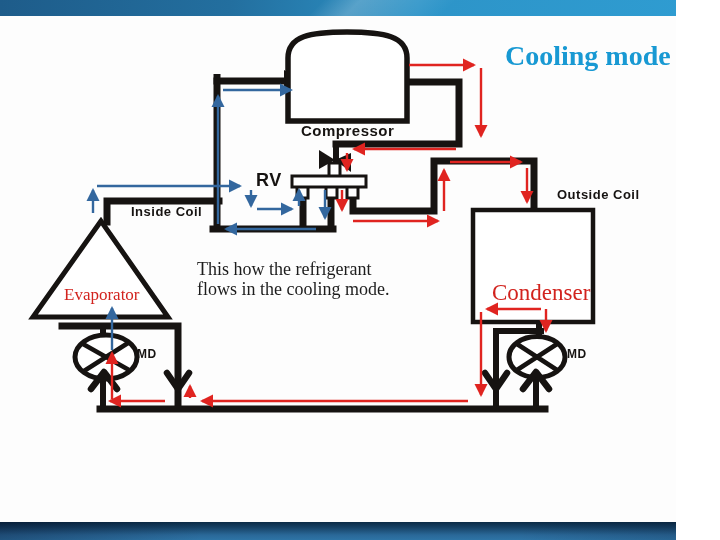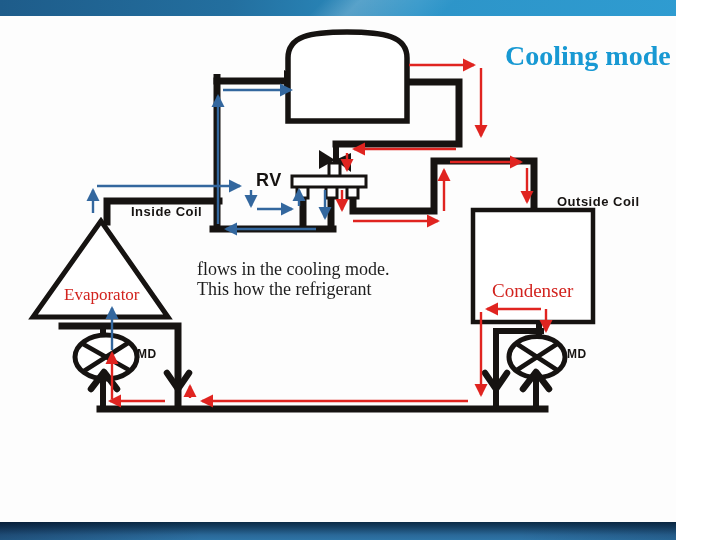--- a/index.html
+++ b/index.html
@@ -134,26 +134,27 @@
       <path class="hotline" marker-end="url(#mh)" d="M481,312 L481,395"></path>
       <path class="hotline" marker-end="url(#mh)" d="M468,401 L202,401"></path>
       <path class="hotline" marker-end="url(#mh)" d="M190,398 L190,386"></path>
       <path class="hotline" marker-end="url(#mh)" d="M165,401 L110,401"></path>
       <path class="hotline" marker-end="url(#mh)" d="M112,399 L112,353"></path>
     </g>
   </svg>
 
   <div class="title">Cooling mode</div>
 
+  <div class="lbl" style="left:301px;top:122px;font-size:15px;">Compressor</div>
   <div class="lbl" style="left:256px;top:170px;font-size:18px;">RV</div>
   <div class="lbl" style="left:131px;top:204px;font-size:13px;text-align:right;">Inside Coil</div>
-  <div class="lbl" style="left:557px;top:194px;font-size:13px;">Outside Coil</div>
+  <div class="lbl" style="left:557px;top:187px;font-size:13px;">Outside Coil</div>
   <div class="lbl" style="left:137px;top:347px;font-size:12px;">MD</div>
   <div class="lbl" style="left:567px;top:347px;font-size:12px;">MD</div>
 
   <div class="rlbl" style="left:64px;top:285px;font-size:17px;">Evaporator</div>
-  <div class="rlbl" style="left:492px;top:280px;font-size:19px;">Condenser</div>
+  <div class="rlbl" style="left:492px;top:280px;font-size:23px;">Condenser</div>
 
   <div class="note">
+    <div>This how the refrigerant</div>
     <div>flows in the cooling mode.</div>
-    <div>This how the refrigerant</div>
   </div>
 </div>
 
 </body></html>

